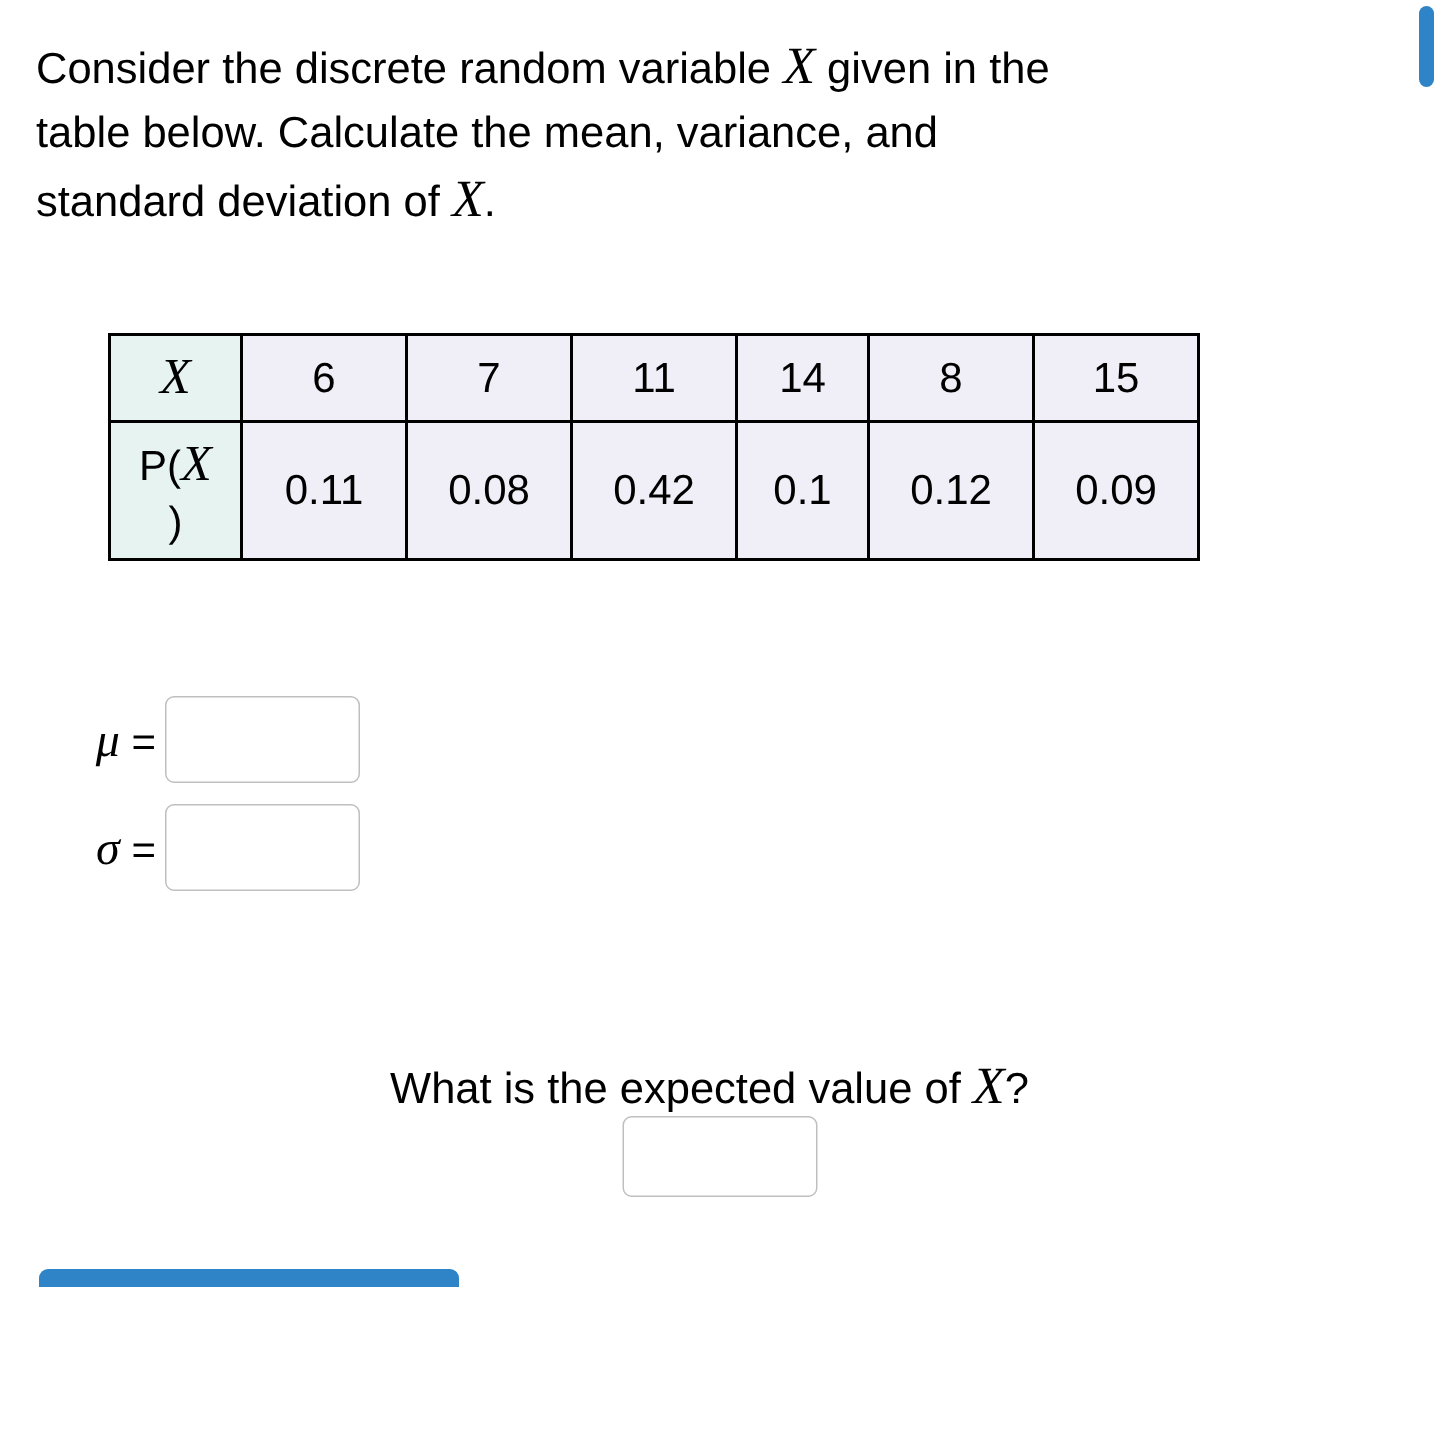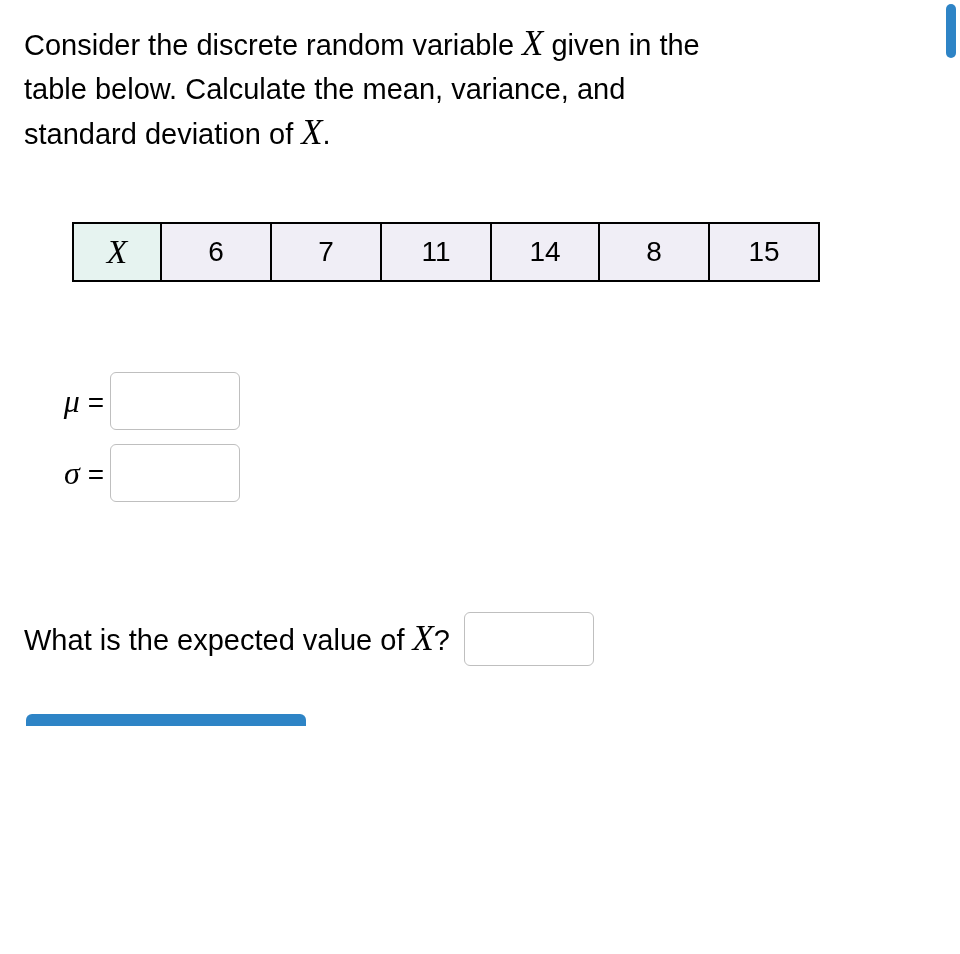--- a/index.html
+++ b/index.html
@@ -51,21 +51,21 @@
     .data-table .hdr-cell {
       background: #e6f3f0;
       width: 88px;
       white-space: pre-line;
       line-height: 1.2;
     }
     .data-table .val-cell {
       background: #f0eef6;
     }
     .wider { width: 110px; }
-    .mid   { width: 108px; }
+    .mid   { width: 88px; }
 
     .answers {
       margin-left: 10px;
       margin-bottom: 110px;
     }
     .answer-row {
       display: flex;
       align-items: center;
       margin-bottom: 14px;
     }
@@ -88,20 +88,21 @@
       border: 1px solid #bfbfbf;
       border-radius: 6px;
       font-size: 24px;
       padding: 4px 8px;
     }
     .expected-row {
       display: flex;
       align-items: center;
       font-size: 29px;
       margin-bottom: 40px;
+      flex-direction: column;
     }
     .expected-row .txt {
       margin-right: 14px;
     }
     .expected-input {
       width: 130px;
       height: 54px;
       border: 1px solid #bfbfbf;
       border-radius: 6px;
       font-size: 24px;
@@ -130,20 +131,29 @@
   <tbody>
       <tr>
     <td class="hdr-cell"><span class="mathit">X</span></td>
     <td class="val-cell wider">6</td>
     <td class="val-cell wider">7</td>
     <td class="val-cell wider">11</td>
     <td class="val-cell mid">14</td>
     <td class="val-cell wider">8</td>
     <td class="val-cell wider">15</td>
   </tr>
+  <tr>
+    <td class="hdr-cell"><span>P(</span><span class="mathit">X</span><br><span>)</span></td>
+    <td class="val-cell">0.11</td>
+    <td class="val-cell">0.08</td>
+    <td class="val-cell">0.42</td>
+    <td class="val-cell">0.1</td>
+    <td class="val-cell">0.12</td>
+    <td class="val-cell">0.09</td>
+  </tr>
 </tbody>
   </table>
 
 <div class="answers">
 
   <div class="answer-row">
     <div class="answer-label"><span class="mathit">μ</span><span> =</span></div>
     <input class="answer-input" type="text" value="" style="">
   </div>
 

